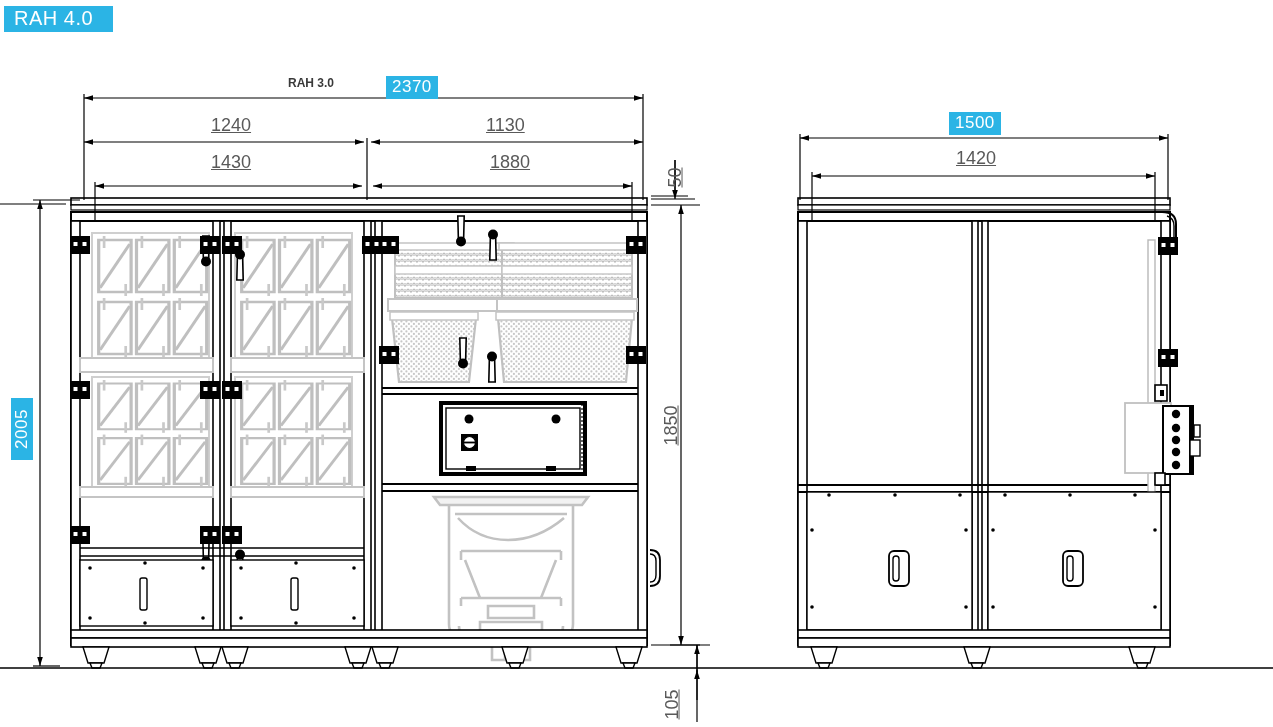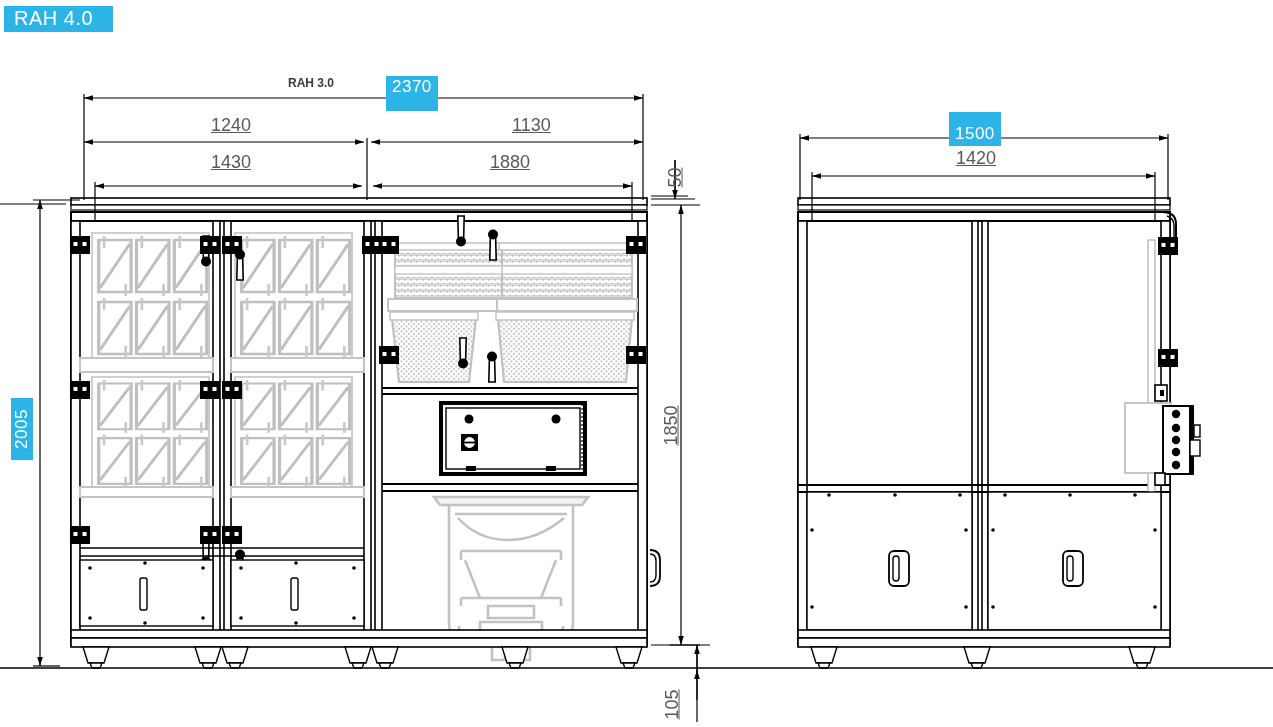--- a/index.html
+++ b/index.html
@@ -31,27 +31,27 @@
   }
   #title-badge {
     left: 4px; top: 6px;
     padding: 2px 20px 4px 10px;
     font-size: 20px;
     font-weight: 400;
     line-height: 1;
   }
   #badge-2370 {
     left: 386px; top: 76px;
-    padding: 1px 6px 14px 6px;
+    padding: 1px 6px 2px 6px;
     font-size: 17px;
     font-weight: 400;
   }
   #badge-1500 {
     left: 949px; top: 112px;
-    padding: 12px 6px 2px 6px;
+    padding: 1px 6px 2px 6px;
     font-size: 17px;
     font-weight: 400;
   }
   #badge-2005 {
     left: 11px; top: 398px;
     width: 22px; height: 62px;
     font-size: 17px;
     font-weight: 400;
   }
   #badge-2005 span {
@@ -479,21 +479,21 @@
   </svg>
 
   <div class="badge" id="title-badge">RAH 4.0</div>
 
   <div id="label-rah30">RAH 3.0</div>
 
   <div class="badge" id="badge-2370">2370</div>
 
   <div class="dim" style="left:211px; top:115px;">1240</div>
 
-  <div class="dim" style="left:512px; top:115px;">1130</div>
+  <div class="dim" style="left:486px; top:115px;">1130</div>
 
   <div class="dim" style="left:211px; top:152px;">1430</div>
 
   <div class="dim" style="left:490px; top:152px;">1880</div>
 
   <div class="dim v" style="left:664px; top:158px; height:38px;">
     <span>50</span>
   </div>
 
   <div class="dim v" style="left:660px; top:405px; height:40px;">

